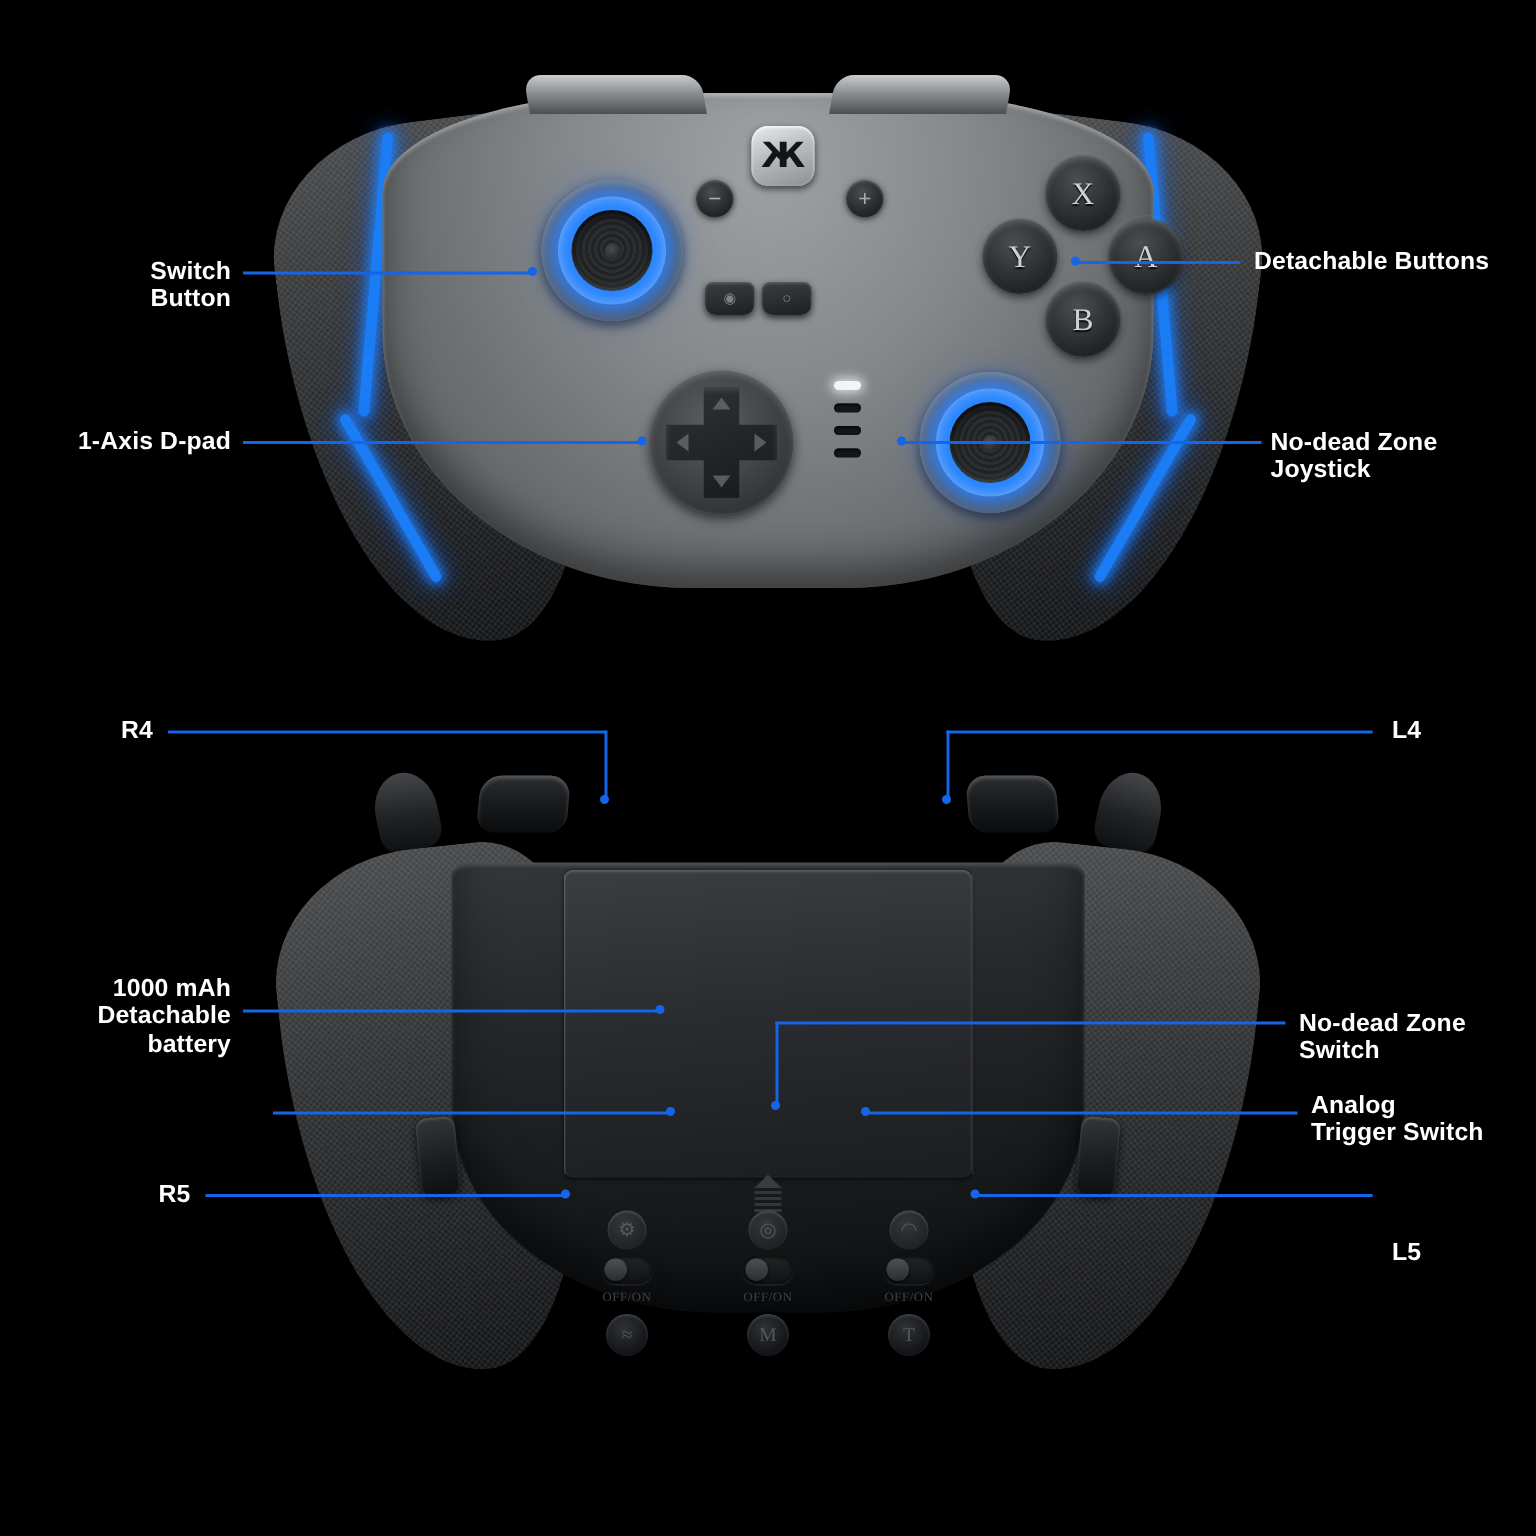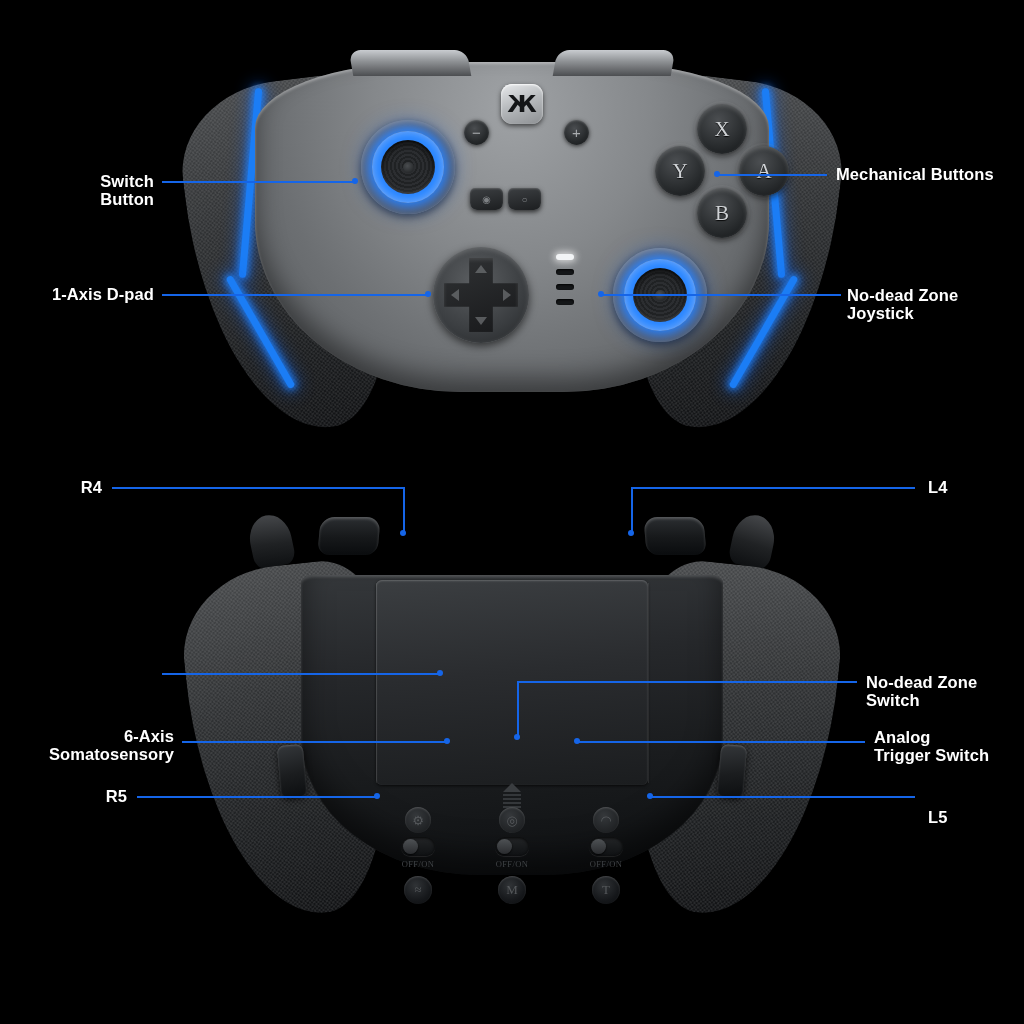--- a/index.html
+++ b/index.html
@@ -303,59 +303,60 @@
   </div>
 
   <div class="label left" style="left:54px;top:172px;width:100px;">Switch Button</div>
   <div class="lead" style="left:162px;top:181px;width:193px;"></div>
   <div class="dot" style="left:352px;top:178px;"></div>
 
   <div class="label left" style="left:44px;top:285px;width:110px;">1-Axis D-pad</div>
   <div class="lead" style="left:162px;top:294px;width:266px;"></div>
   <div class="dot" style="left:425px;top:291px;"></div>
 
-  <div class="label right" style="left:836px;top:165px;width:180px;">Mechanical Buttons</div>
+  <div class="label right" style="left:836px;top:165px;width:180px;">Detachable Buttons</div>
   <div class="lead" style="left:717px;top:174px;width:110px;"></div>
   <div class="dot" style="left:714px;top:171px;"></div>
 
   <div class="label right" style="left:847px;top:286px;width:170px;">No-dead Zone
 Joystick</div>
   <div class="lead" style="left:601px;top:294px;width:240px;"></div>
   <div class="dot" style="left:598px;top:291px;"></div>
 
   <div class="label left" style="left:60px;top:478px;width:42px;">R4</div>
   <div class="lead" style="left:112px;top:487px;width:292px;"></div>
   <div class="lead vert" style="left:403px;top:487px;height:46px;"></div>
   <div class="dot" style="left:400px;top:530px;"></div>
 
   <div class="label right" style="left:928px;top:478px;width:42px;">L4</div>
   <div class="lead" style="left:631px;top:487px;width:284px;"></div>
   <div class="lead vert" style="left:631px;top:487px;height:46px;"></div>
   <div class="dot" style="left:628px;top:530px;"></div>
 
+  <div class="label left" style="left:24px;top:650px;width:130px;">1000 mAh
+Detachable
+battery</div>
   <div class="lead" style="left:162px;top:673px;width:278px;"></div>
   <div class="dot" style="left:437px;top:670px;"></div>
 
-  <div class="label left" style="left:24px;top:727px;width:150px;">6-Axis
-Somatosensory</div>
   <div class="lead" style="left:182px;top:741px;width:265px;"></div>
   <div class="dot" style="left:444px;top:738px;"></div>
 
   <div class="label left" style="left:85px;top:787px;width:42px;">R5</div>
   <div class="lead" style="left:137px;top:796px;width:240px;"></div>
   <div class="dot" style="left:374px;top:793px;"></div>
 
   <div class="label right" style="left:866px;top:673px;width:160px;">No-dead Zone
 Switch</div>
   <div class="lead" style="left:517px;top:681px;width:340px;"></div>
   <div class="lead vert" style="left:517px;top:681px;height:56px;"></div>
   <div class="dot" style="left:514px;top:734px;"></div>
 
   <div class="label right" style="left:874px;top:728px;width:160px;">Analog
 Trigger Switch</div>
   <div class="lead" style="left:577px;top:741px;width:288px;"></div>
   <div class="dot" style="left:574px;top:738px;"></div>
 
-  <div class="label right" style="left:928px;top:808px;width:42px;">L5</div>
+  <div class="label right" style="left:928px;top:826px;width:42px;">L5</div>
   <div class="lead" style="left:650px;top:796px;width:265px;"></div>
   <div class="dot" style="left:647px;top:793px;"></div>
 
 </div>
 
 </body></html>

